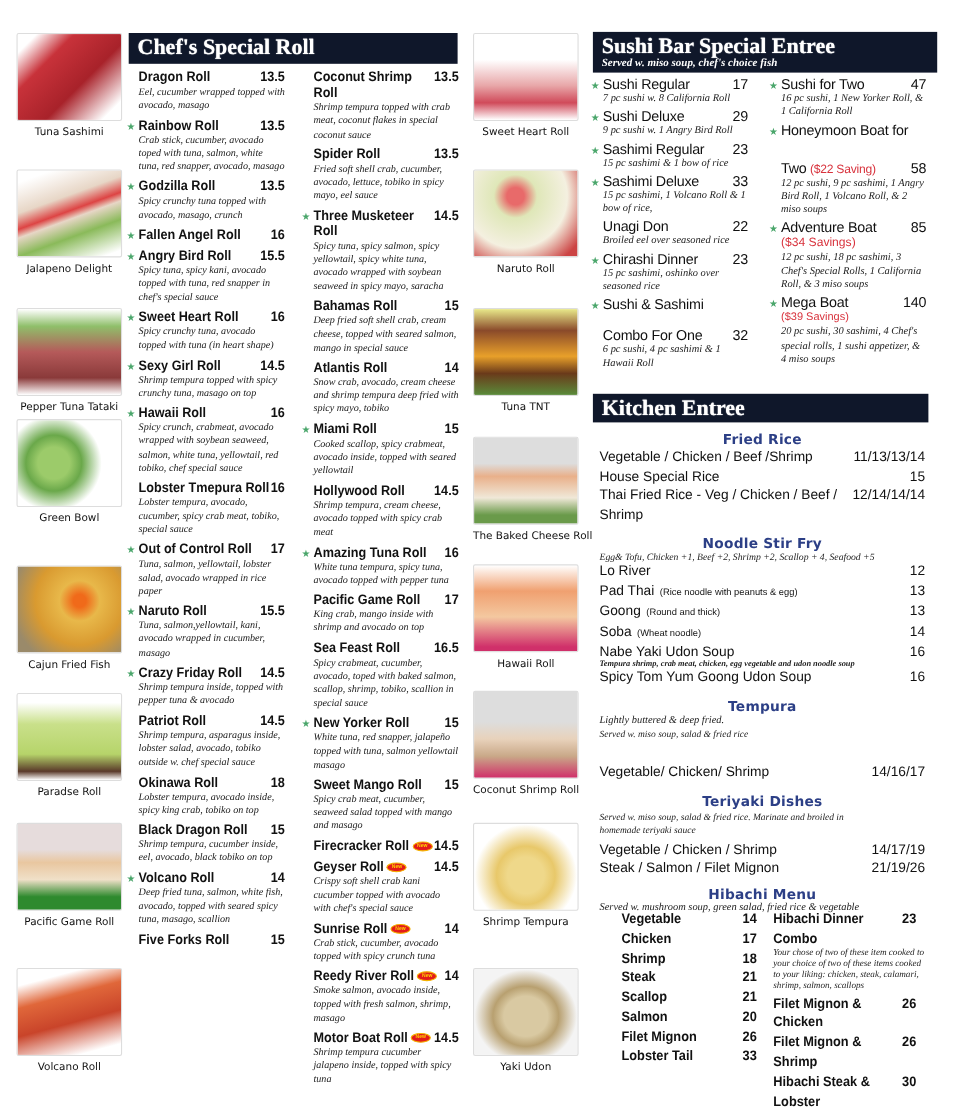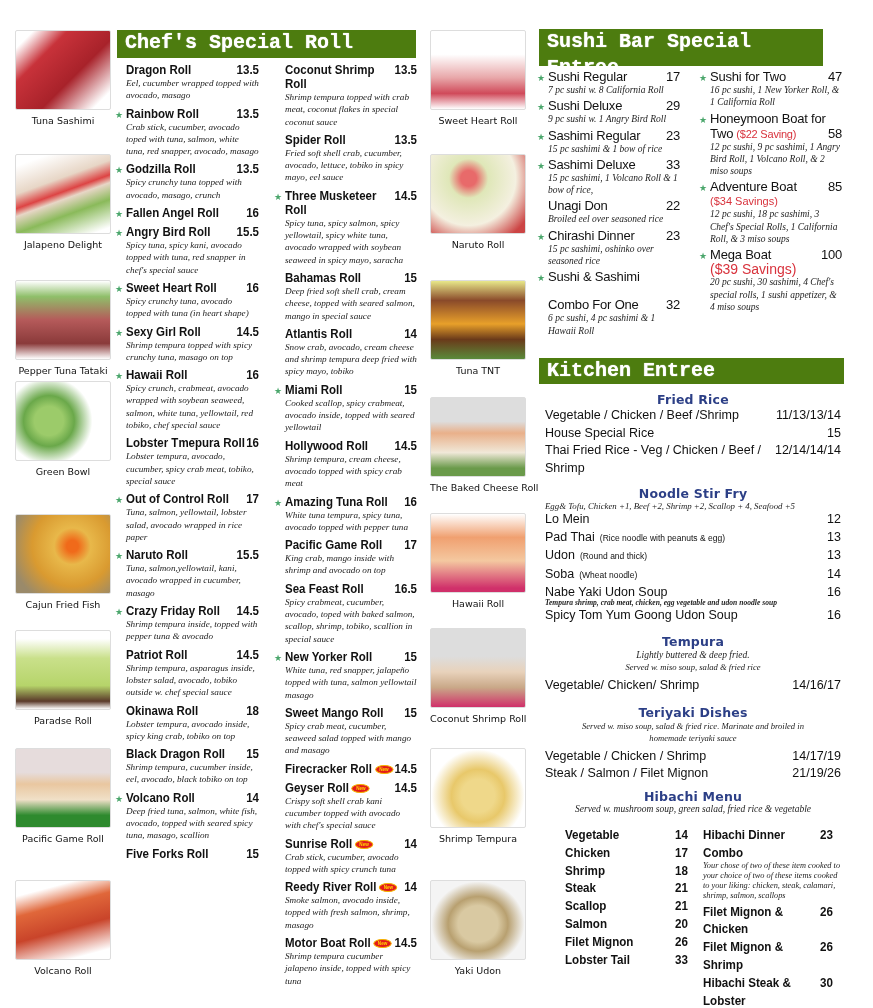--- a/index.html
+++ b/index.html
@@ -1,33 +1,33 @@
 <!DOCTYPE html>
 <html><head>
 <meta charset="utf-8">
 <style>
 *{box-sizing:border-box;margin:0;padding:0}
 body{width:873px;height:1008px;background:#fff;position:relative;overflow:hidden;font-family:"Liberation Sans",sans-serif;color:#111}
 .photo{position:absolute;width:96px;text-align:center}
 .photo .img{width:96px;height:80px;border:1px solid #ddd;border-radius:2px}
 .photo .cap{font-family:"DejaVu Sans",sans-serif;font-size:9.5px;margin-top:5px;color:#111;white-space:nowrap}
-.banner{position:absolute;background:#4d7c0f;color:#fff;font-family:Liberation Mono, monospace;font-weight:bold}
+.banner{position:absolute;background:#0f172a;color:#fff;font-family:Liberation Serif, serif;font-weight:bold}
 .banner .t{font-size:20px;line-height:26px;padding-left:8px;text-shadow:0 0 1px #fff}
 .banner .s{font-size:10px;font-style:italic;padding-left:8px;line-height:11px;margin-top:-3px}
 .col{position:absolute}
 .item{position:relative;margin-bottom:5px}
 .item .star{position:absolute;left:-11px;top:3px;color:#4aa66b;font-size:9px}
 .nm{display:flex;justify-content:space-between;align-items:baseline;font-family:"Liberation Sans",sans-serif;font-weight:bold;font-size:12.5px;line-height:14px;transform:scaleX(0.92);transform-origin:left;width:108.7%}
 .ds{font-family:"Liberation Serif",serif;font-style:italic;font-size:9.2px;line-height:12.3px;color:#222}
 .new{display:inline-block;width:20px;height:9px;background:#e31b1b;border-radius:50%;border:1px solid #f5b400;color:#ffd400;font-size:5px;line-height:7px;text-align:center;vertical-align:middle;margin-left:3px}
 .sb .nm{font-weight:normal;font-size:13px;transform:none;width:100%;letter-spacing:-0.2px}
 .sb .ds{font-size:9.5px;font-style:italic}
 .red{color:#d8323c}
 .sub{font-family:"DejaVu Sans",sans-serif;font-weight:bold;color:#2c3f86;font-size:12.5px;text-align:center;letter-spacing:0.2px}
-.note{font-family:"Liberation Serif",serif;font-style:italic;font-size:8.6px;text-align:center;line-height:12px;color:#222}
+.note{font-family:"Liberation Serif",serif;font-style:italic;font-size:8.6px;line-height:12px;color:#222}
 .row{display:flex;justify-content:space-between;font-size:12.5px;line-height:17.5px;color:#111}
 .row small{font-size:8.5px}
 .hb .row{font-weight:bold;font-size:12.5px;line-height:17.8px;transform:scaleX(0.93);transform-origin:left;width:107.5%}
 </style>
 </head>
 <body>
 
 <div>
   <div class="photo" style="left:15px;top:30px">
       <div class="img" style="background:linear-gradient(135deg,#fff 10%,#c8323a 30%,#a8222a 60%,#fff 90%)"></div>
@@ -353,21 +353,21 @@
         <div class="nm">
           <span><span>Motor Boat Roll</span><span class="new">New</span></span>
           <span>14.5</span>
         </div>
         <div class="ds">Shrimp tempura cucumber jalapeno inside, topped with spicy tuna</div>
       </div>
     </div>
 </section>
 
 <section>
-  <div class="banner" style="left:539px;top:29px;width:284px;height:37px">
+  <div class="banner" style="left:539px;top:29px;width:313px;height:37px">
     <div class="t">Sushi Bar Special Entree</div>
     <div class="s">Served w. miso soup, chef's choice fish</div>
   </div>
   <div class="col sb" id="sb1" style="left:548px;top:70px;width:132px">
       <div class="item" style="margin-bottom: 3px;">
         <span class="star">★</span>
         <div class="nm">
           <span>Sushi Regular</span>
           <span>17</span>
         </div>
@@ -431,42 +431,42 @@
           <span>Sushi for Two</span>
           <span>47</span>
         </div>
         <div class="ds">16 pc sushi, 1 New Yorker Roll, &amp; 1 California Roll</div>
       </div>
       <div class="item" style="margin-bottom: 3px;">
         <span class="star">★</span>
         <div class="nm">
           <span>Honeymoon Boat for</span>
         </div>
-        <div class="nm" style="margin-top: 1px;">
+        <div class="nm" style="margin-top: 20px;">
           <span><span>Two</span><span class="red" style="font-size: 11px; margin-left: 3px;">($22 Saving)</span></span>
           <span>58</span>
         </div>
         <div class="ds">12 pc sushi, 9 pc sashimi, 1 Angry Bird Roll, 1 Volcano Roll, &amp; 2 miso soups</div>
       </div>
       <div class="item" style="margin-bottom: 3px;">
         <span class="star">★</span>
         <div class="nm">
           <span>Adventure Boat</span>
           <span>85</span>
         </div>
         <div class="red" style="font-size: 11px; line-height: 14px;">($34 Savings)</div>
         <div class="ds">12 pc sushi, 18 pc sashimi, 3 Chef's Special Rolls, 1 California Roll, &amp; 3 miso soups</div>
       </div>
       <div class="item" style="margin-bottom: 3px;">
         <span class="star">★</span>
         <div class="nm">
           <span>Mega Boat</span>
-          <span>100</span>
-        </div>
-        <div class="red" style="font-size: 14px; line-height: 14px;">($39 Savings)</div>
+          <span>140</span>
+        </div>
+        <div class="red" style="font-size: 10px; line-height: 14px;">($39 Savings)</div>
         <div class="ds">20 pc sushi, 30 sashimi, 4 Chef's special rolls, 1 sushi appetizer, &amp; 4 miso soups</div>
       </div>
     </div>
 </section>
 
 <section>
   <div class="banner" style="left:539px;top:358px;width:305px;height:26px">
     <div class="t">Kitchen Entree</div>
   </div>
 
@@ -484,50 +484,50 @@
         <div class="row">
           <span><span>Thai Fried Rice - Veg / Chicken / Beef / Shrimp</span></span>
           <span>12/14/14/14</span>
         </div>
       </div>
 
     <div class="sub" style="margin-top:9px">Noodle Stir Fry</div>
     <div class="note" style="text-align:left;font-size:8.8px;line-height:10px;white-space:nowrap">Egg&amp; Tofu, Chicken +1, Beef +2, Shrimp +2, Scallop + 4, Seafood +5</div>
     <div id="nd">
         <div class="row">
-          <span><span>Lo Mein</span></span>
+          <span><span>Lo River</span></span>
           <span>12</span>
         </div>
         <div class="row">
           <span><span>Pad Thai</span><small style="margin-left: 5px;">(Rice noodle with peanuts &amp; egg)</small></span>
           <span>13</span>
         </div>
         <div class="row">
-          <span><span>Udon</span><small style="margin-left: 5px;">(Round and thick)</small></span>
+          <span><span>Goong</span><small style="margin-left: 5px;">(Round and thick)</small></span>
           <span>13</span>
         </div>
         <div class="row">
           <span><span>Soba</span><small style="margin-left: 5px;">(Wheat noodle)</small></span>
           <span>14</span>
         </div>
         <div class="row">
           <span><span>Nabe Yaki Udon Soup</span></span>
           <span>16</span>
         </div>
         <div class="ds" style="font-size: 7.6px; line-height: 8px; margin-top: -3px; font-weight: bold;">Tempura shrimp, crab meat, chicken, egg vegetable and udon noodle soup</div>
         <div class="row">
           <span><span>Spicy Tom Yum Goong Udon Soup</span></span>
           <span>16</span>
         </div>
       </div>
 
     <div class="sub" style="margin-top:10px">Tempura</div>
     <div class="note" style="font-size:9.5px">Lightly buttered &amp; deep fried.</div>
     <div class="note">Served w. miso soup, salad &amp; fried rice</div>
-    <div id="tp" style="margin-top:4px">
+    <div id="tp" style="margin-top:20px">
         <div class="row">
           <span><span>Vegetable/ Chicken/ Shrimp</span></span>
           <span>14/16/17</span>
         </div>
       </div>
 
     <div class="sub" style="margin-top:10px">Teriyaki Dishes</div>
     <div class="note">Served w. miso soup, salad &amp; fried rice. Marinate and broiled in</div>
     <div class="note">homemade teriyaki sauce</div>
     <div id="ty" style="margin-top:4px">

